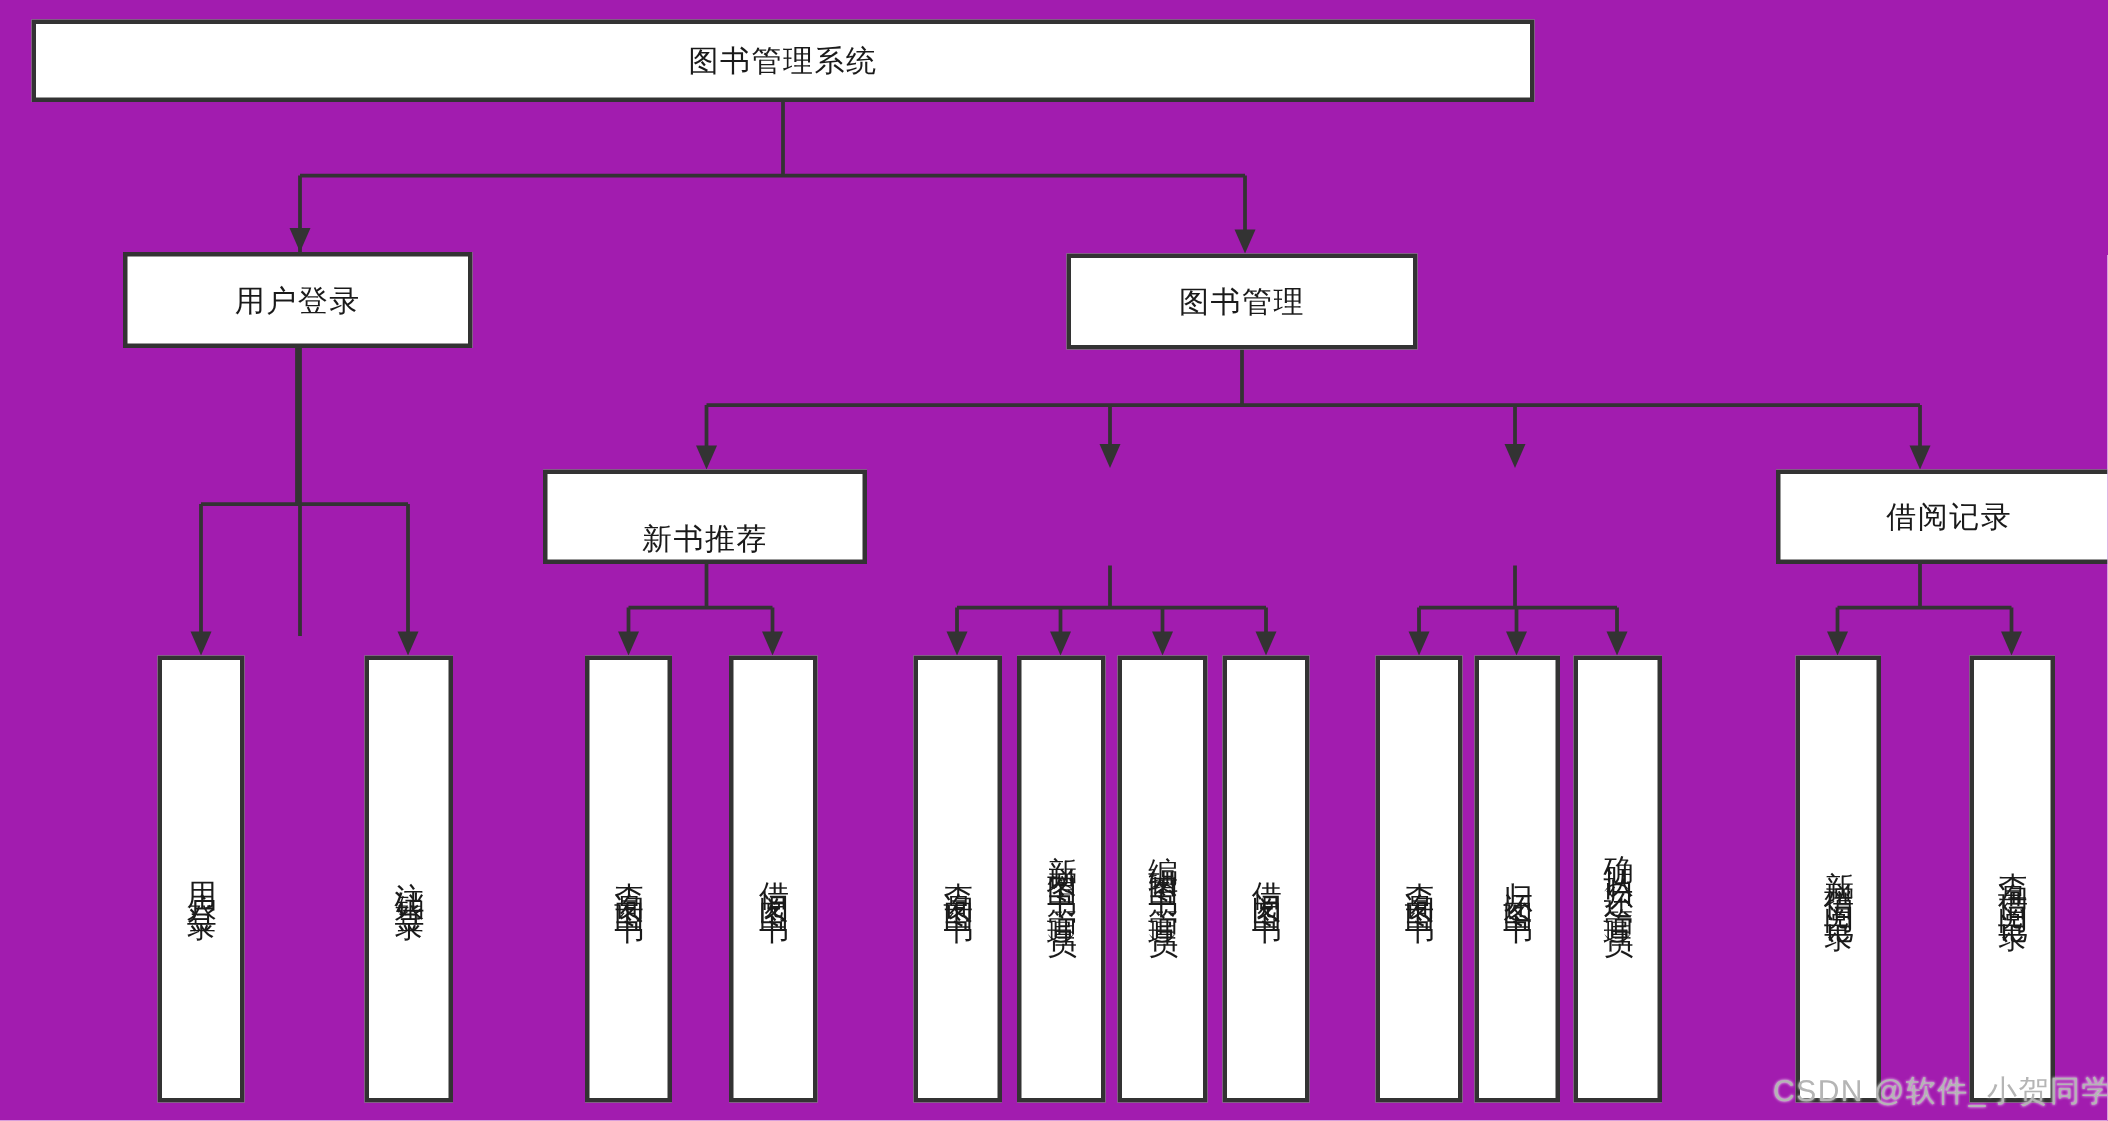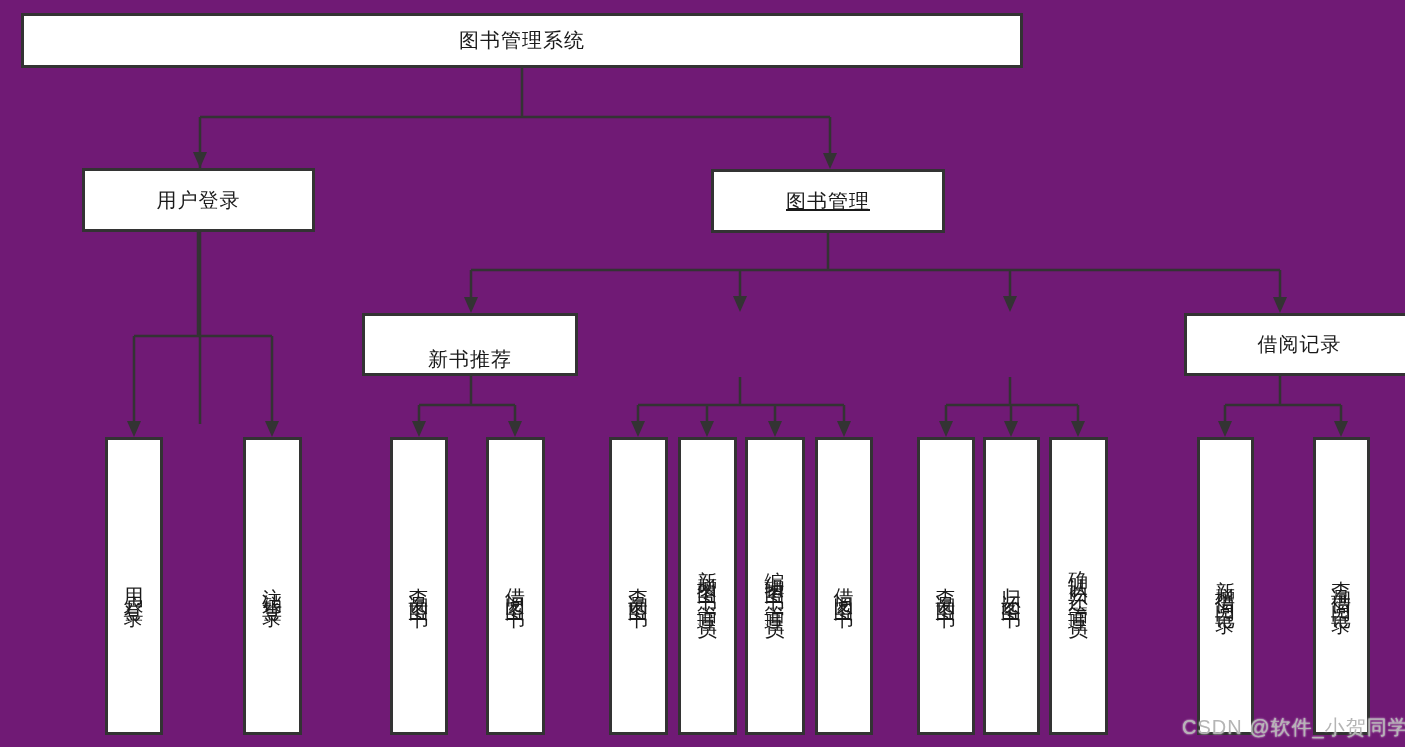--- a/index.html
+++ b/index.html
@@ -1,35 +1,35 @@
 <!DOCTYPE html>
 <html><head>
 <meta charset="utf-8">
 <style>
   html,body{margin:0;padding:0;background:#ffffff;}
   #canvas{
-    position:relative;width:1405px;height:747px;background:#701a75;overflow:hidden;
+    position:relative;width:1405px;height:747px;background:#a21caf;overflow:hidden;
     font-family:"Liberation Sans","DejaVu Sans",sans-serif;color:#1a1a1a;
   }
   #connector-layer{position:absolute;left:0;top:0;width:1405px;height:747px;}
   .box{
     position:absolute;box-sizing:border-box;background:#ffffff;
     border:3px solid #333333;display:flex;align-items:center;justify-content:center;
     font-size:20px;color:#1a1a1a;
   }
   .hlabel{white-space:nowrap;letter-spacing:1px;}
   .vtext{
     writing-mode:vertical-rl;text-orientation:mixed;
     letter-spacing:7px;line-height:1;white-space:nowrap;
   }
   
   #root-box{left:21px;top:13px;width:1002px;height:55px;}
   
   #user-login-branch{left:82px;top:168px;width:233px;height:64px;}
-  #book-mgmt-branch{left:711px;top:169px;width:234px;height:64px;text-decoration:underline;}
+  #book-mgmt-branch{left:711px;top:169px;width:234px;height:64px;}
   
   #new-book-recommend{left:362px;top:313px;width:216px;height:63px;align-items:flex-end;}
   #book-borrow{left:633px;top:312px;width:215px;height:65px;}
   #current-borrow{left:903px;top:312px;width:215px;height:65px;}
   #borrow-records{left:1172px;top:313px;width:231px;height:63px;margin-left:12px;}
   
   .leaf{top:437px;height:298px;}
   #leaf-user-login{left:105px;width:58px;}
   #leaf-logout{left:243px;width:59px;}
   #leaf-query-books-recommend{left:390px;width:58px;}

